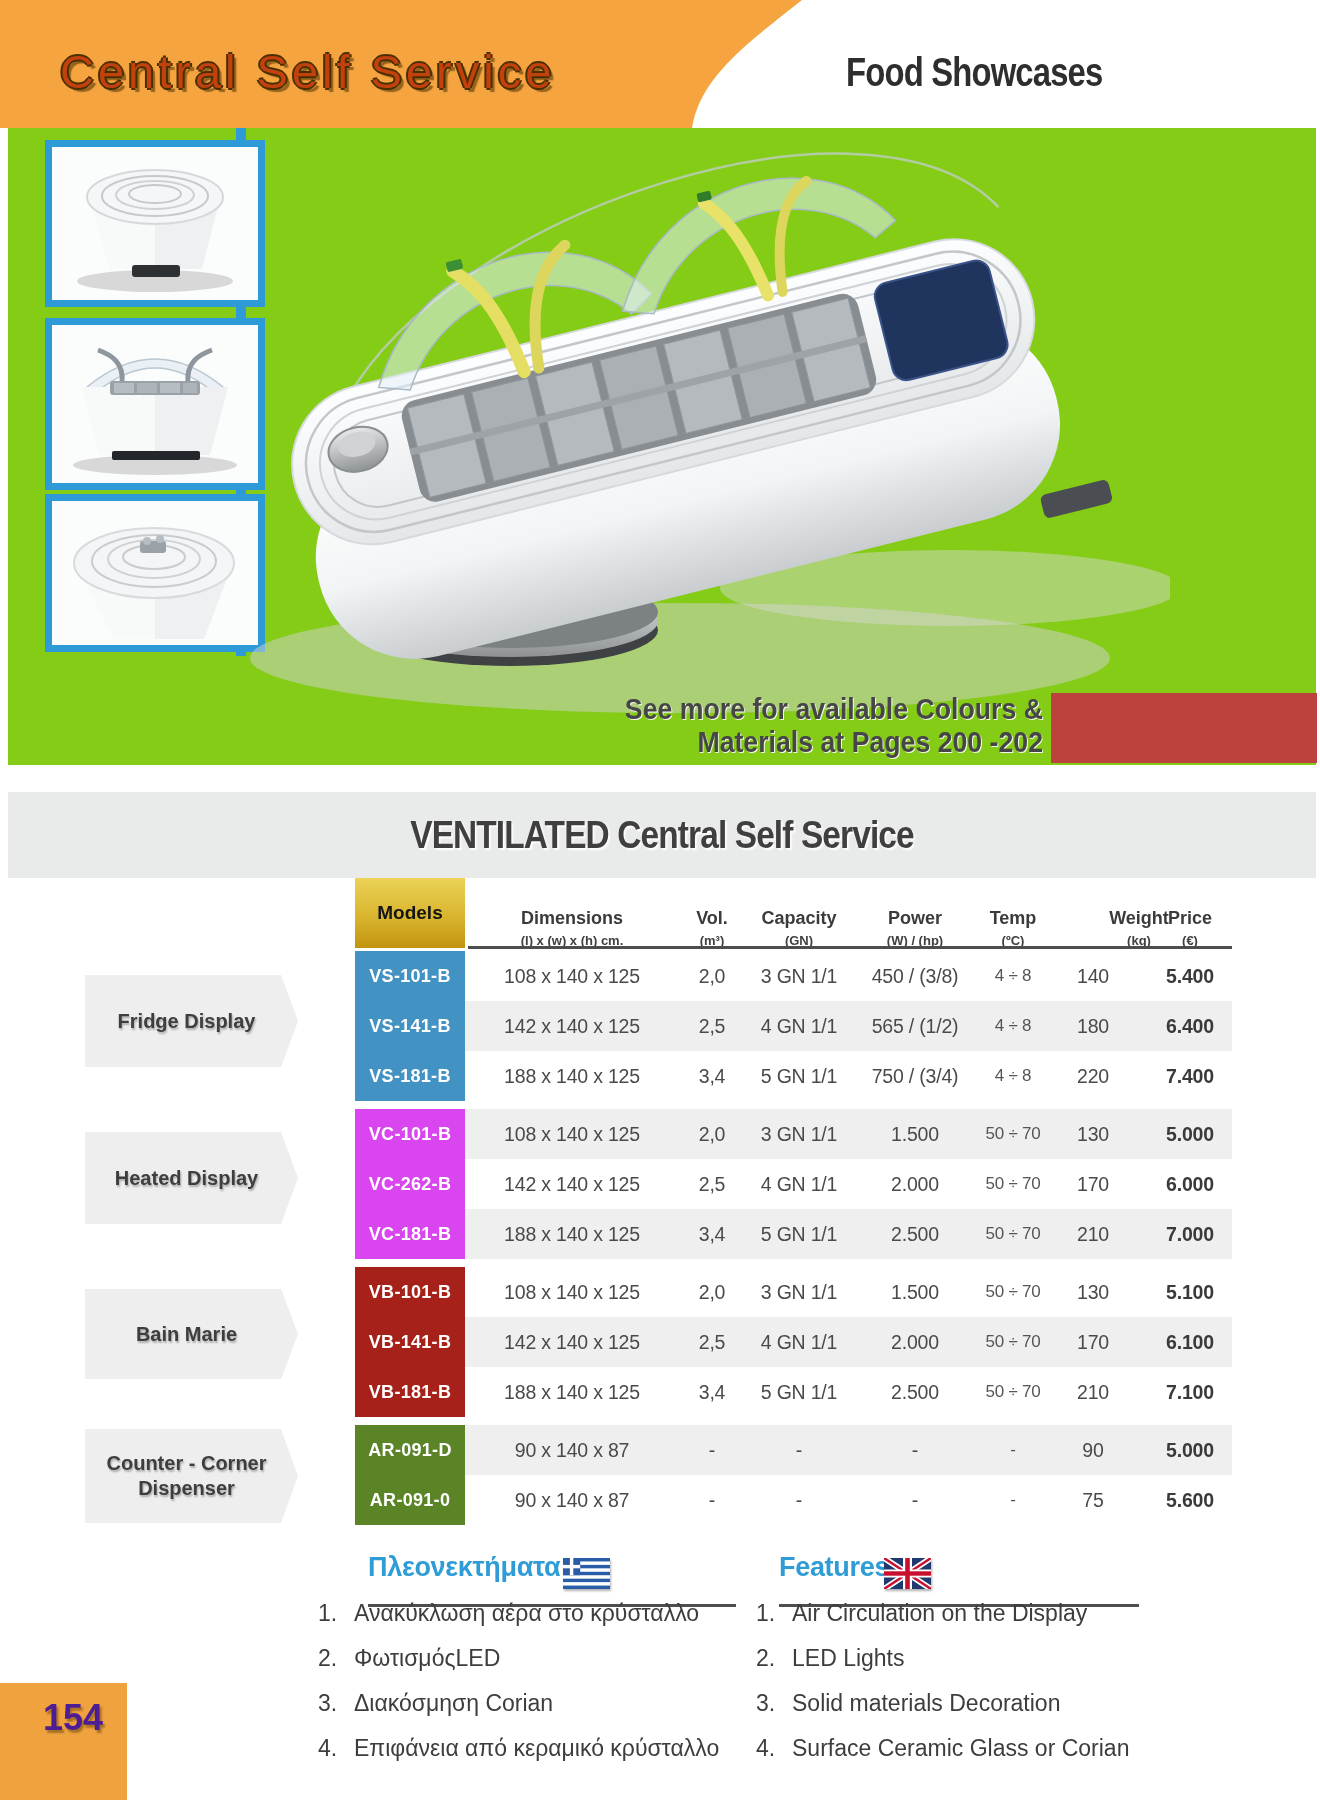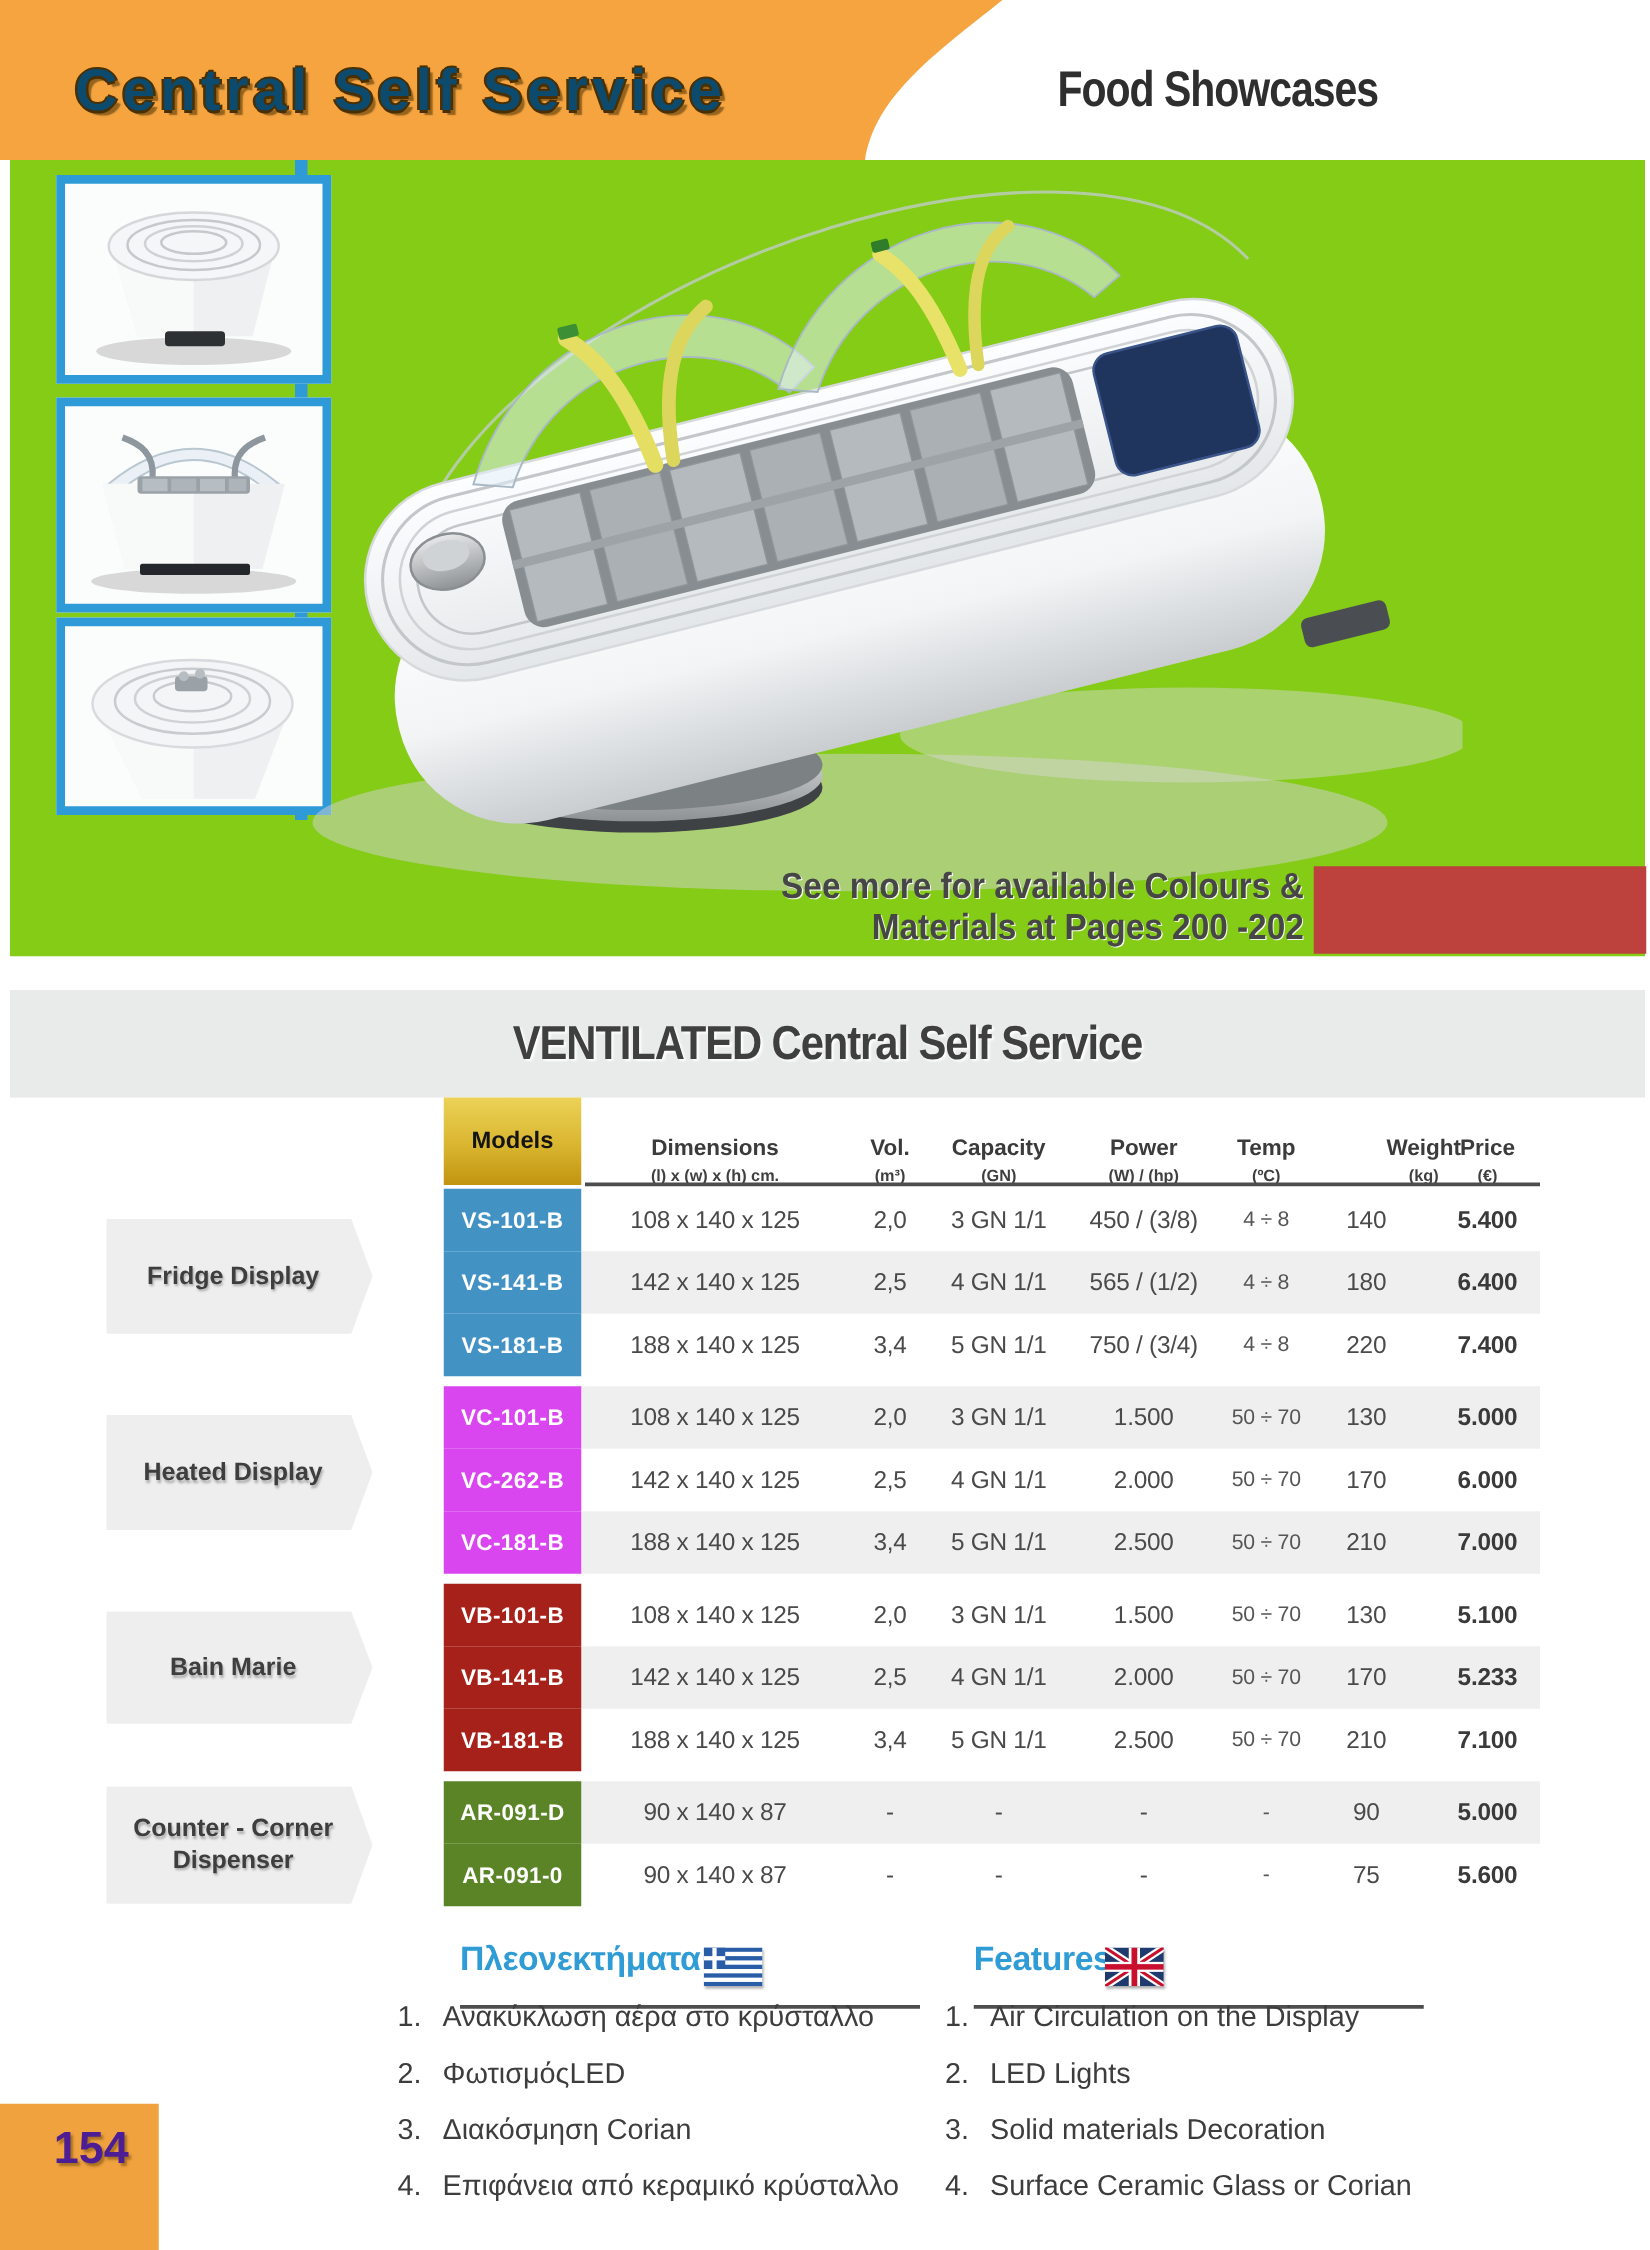--- a/index.html
+++ b/index.html
@@ -1,22 +1,22 @@
 <!DOCTYPE html>
 <html><head>
 <meta charset="utf-8">
 <style>
   html,body { margin:0; padding:0; background:#fff; }
   .page { position:relative; width:1320px; height:1800px; background:#ffffff;
           font-family:"Liberation Sans", sans-serif; overflow:hidden; }
 
   
   .hdr-svg { position:absolute; left:0; top:0; }
-  .brand { position:absolute; left:60px; top:44px; font-size:47px; font-weight:700;
-           letter-spacing:4px; color:#0c4a6e;
+  .brand { position:absolute; left:60px; top:44px; font-size:47px; font-weight:400;
+           letter-spacing:4px; color:#c2410c;
            text-shadow:-2px 0 0 #4a3000, 2px 0 0 #4a3000, 0 -2px 0 #4a3000, 0 2px 0 #4a3000,
                        4px 4px 1px rgba(70,45,0,.55); white-space:nowrap; }
   .hdr-title { position:absolute; left:846px; top:50px; font-size:40px; font-weight:700;
                color:#2e2e2e; letter-spacing:-1px; transform:scaleX(.82); transform-origin:left top;
                white-space:nowrap; }
 
   
   .hero { position:absolute; left:8px; top:128px; width:1308px; height:637px; background:#84cc16; }
   .blue-line { position:absolute; left:228px; top:0; width:10px; height:528px; background:#2f9ad8; }
   .thumb { position:absolute; left:37px; width:220px; border:7px solid #2f9ad8; background:#fbfcfc;
@@ -327,21 +327,21 @@
   </div>
   <div class="trow" style="top:1317px">
     <div class="rowbg"></div>
     <div class="mlab g3">VB-141-B</div>
     <div class="cell d1">142 x 140 x 125</div>
       <div class="cell d2">2,5</div>
       <div class="cell d3">4 GN 1/1</div>
       <div class="cell d4">2.000</div>
       <div class="cell d5">50 ÷ 70</div>
       <div class="cell d6">170</div>
-      <div class="cell d7">5.233</div>
+      <div class="cell d7">6.100</div>
   </div>
   <div class="trow" style="top:1367px">
     <div class="mlab g3">VB-181-B</div>
     <div class="cell d1">188 x 140 x 125</div>
       <div class="cell d2">3,4</div>
       <div class="cell d3">5 GN 1/1</div>
       <div class="cell d4">2.500</div>
       <div class="cell d5">50 ÷ 70</div>
       <div class="cell d6">210</div>
       <div class="cell d7">7.100</div>

